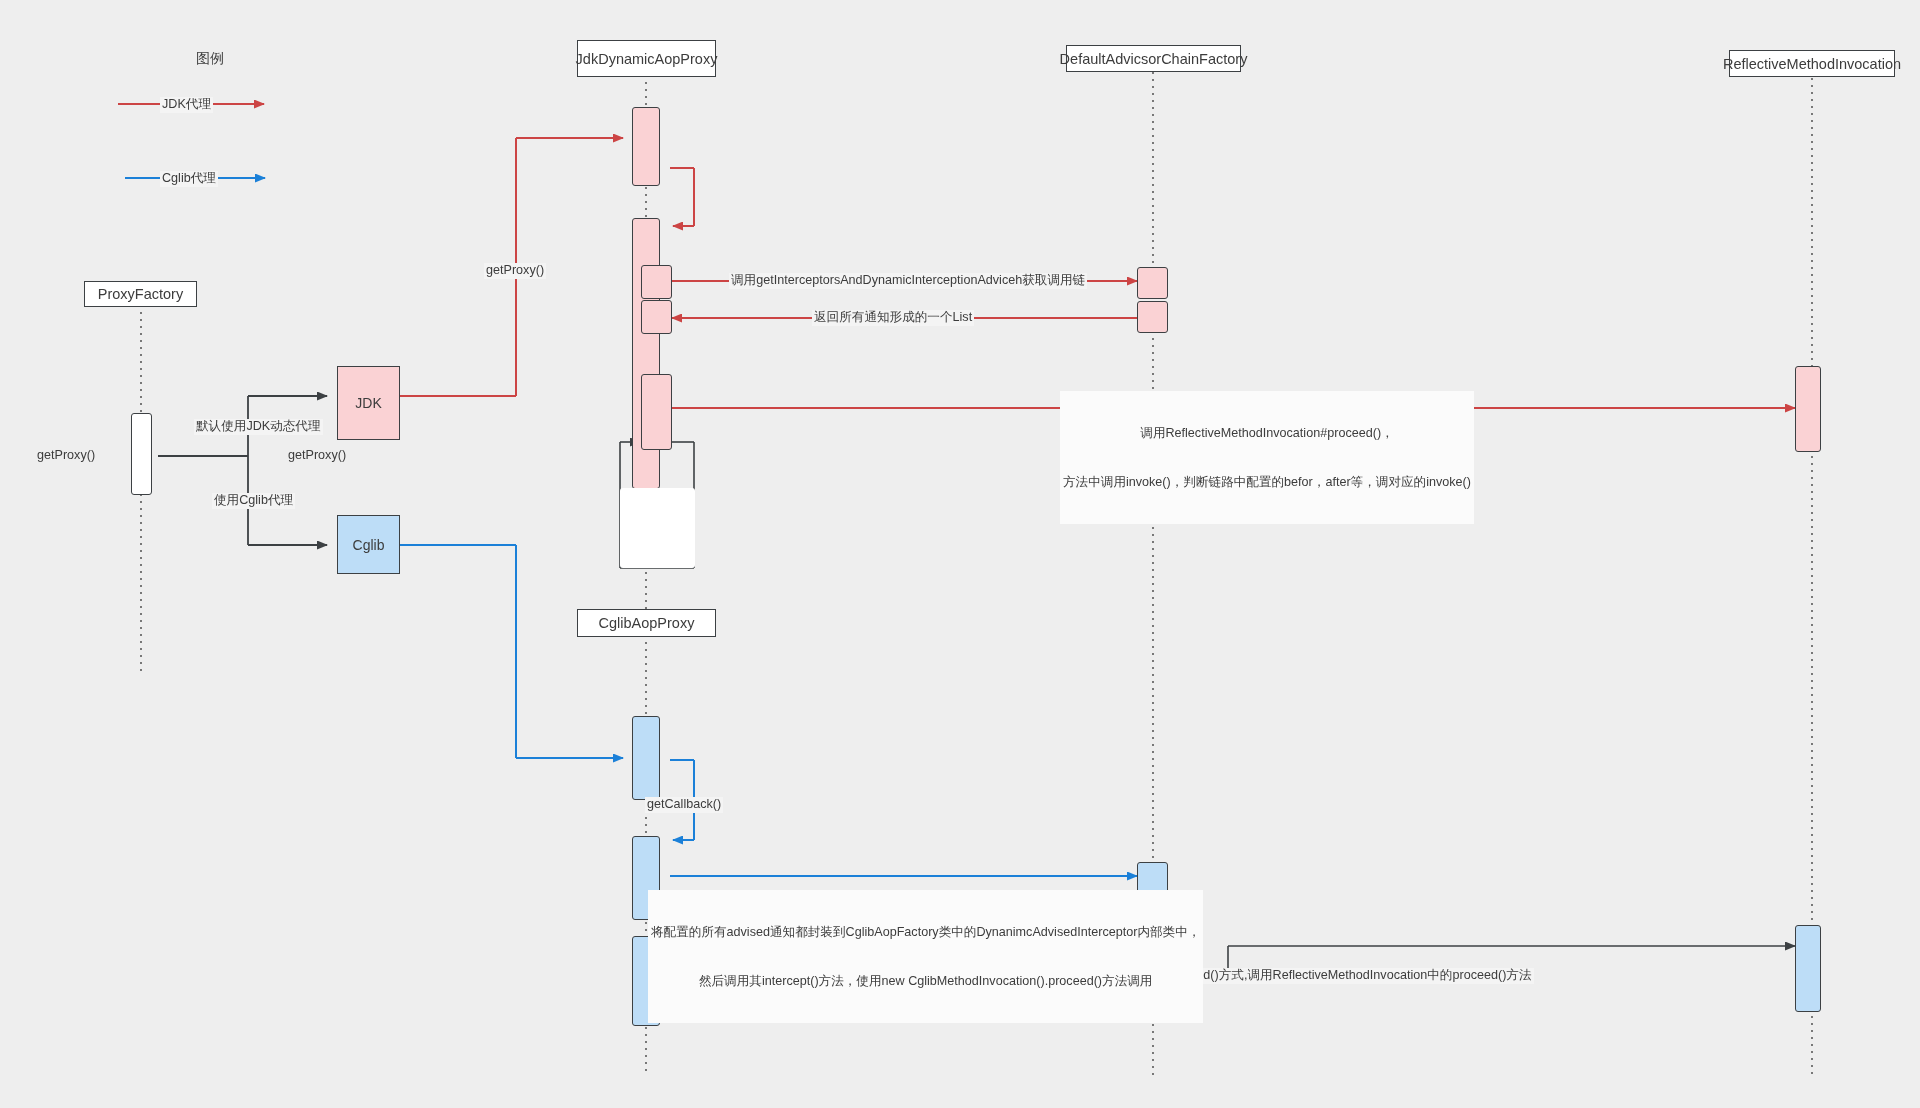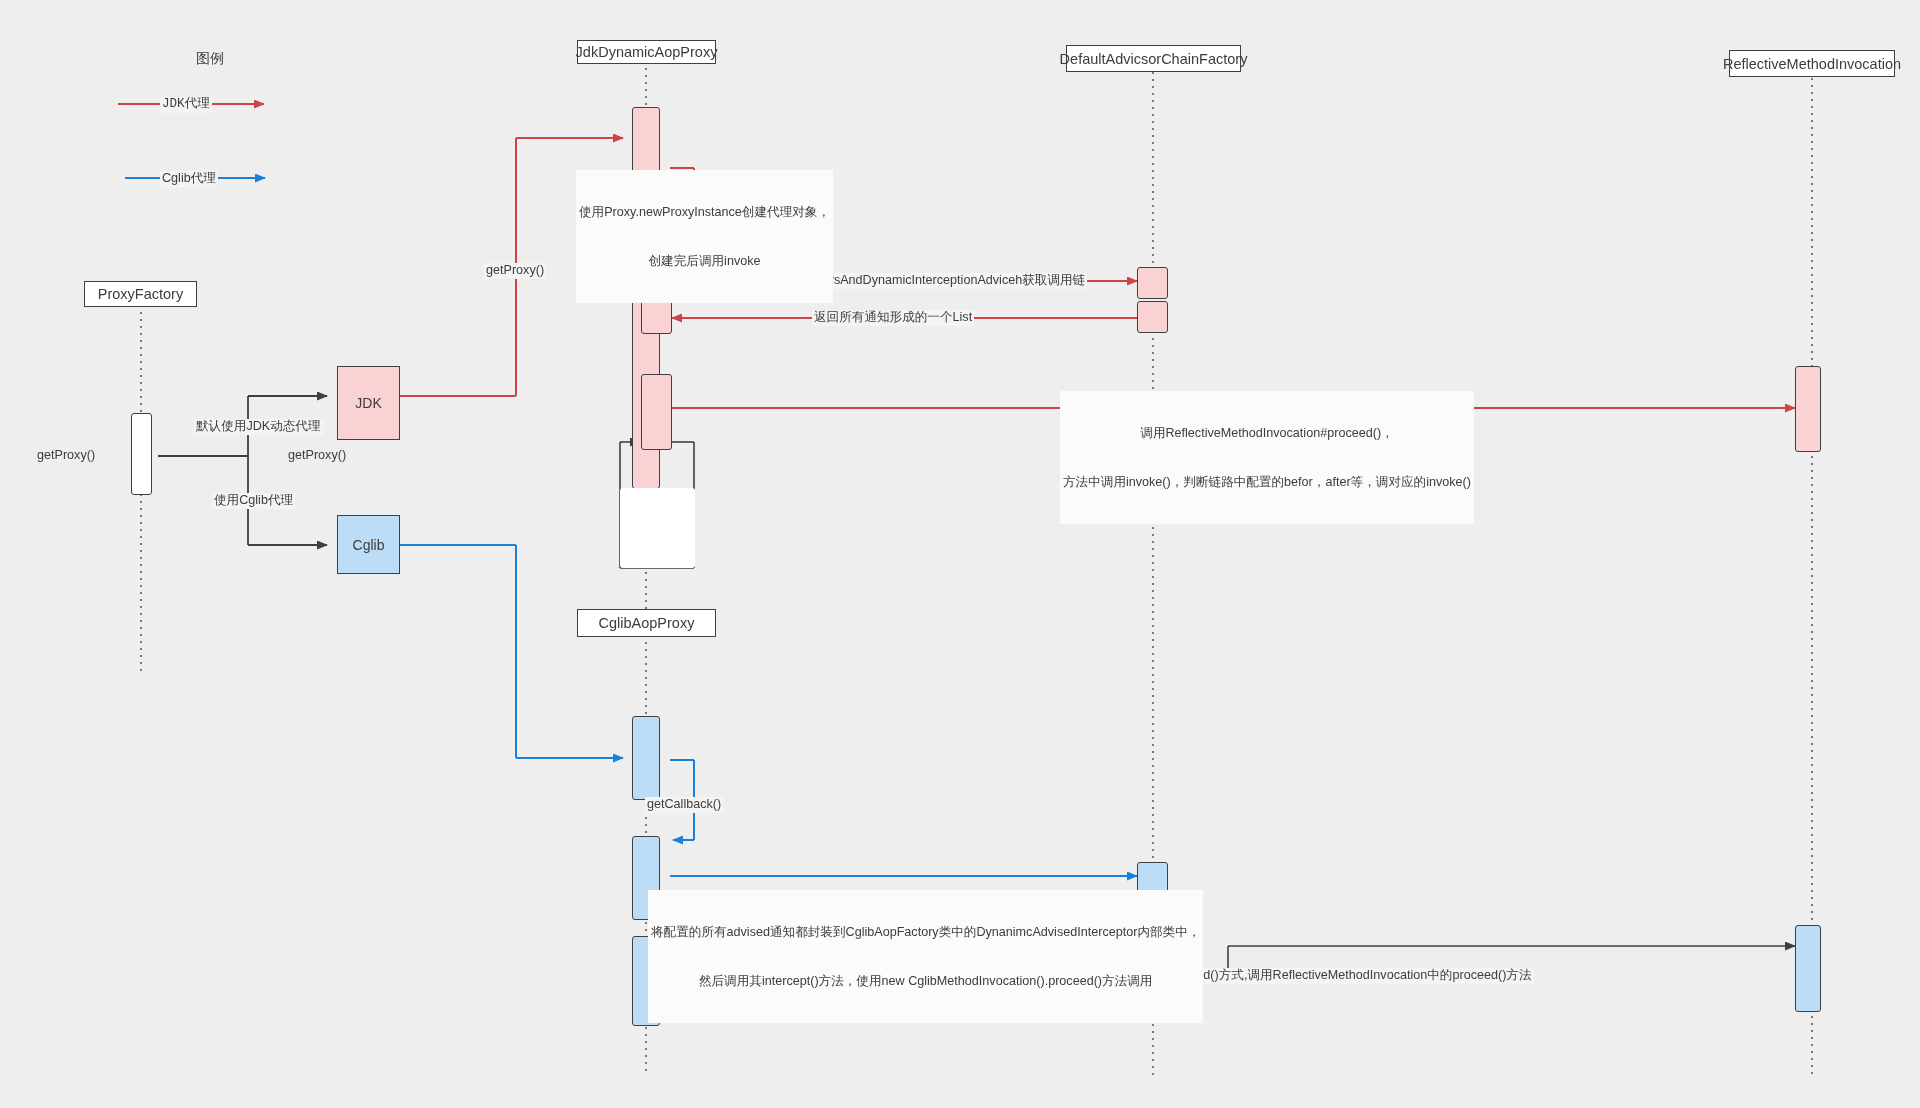--- a/index.html
+++ b/index.html
@@ -165,26 +165,26 @@
     </g>
 
     <g stroke="#3c4043" stroke-width="1.6" fill="none">
       <path d="M670,976 L1228,976"></path>
       <path d="M1228,976 L1228,946"></path>
       <path d="M1228,946 L1795,946" marker-end="url(#ar-dark)"></path>
     </g>
   </svg>
 
   <div class="legend-title" style="left:196px;top:50px;">图例</div>
-  <div class="lbl" style="left:160px;top:97px;font-family:Liberation Mono, monospace;">JDK代理</div>
+  <div class="lbl" style="left:160px;top:97px;">JDK代理</div>
   <div class="lbl" style="left:160px;top:171px;">Cglib代理</div>
 
   <div class="lifeline-head" style="left:84px;top:281px;width:113px;height:26px;">ProxyFactory</div>
 
-  <div class="lifeline-head" style="left:577px;top:40px;width:139px;height:24px;">JdkDynamicAopProxy</div>
+  <div class="lifeline-head" style="left:577px;top:40px;width:139px;height:37px;">JdkDynamicAopProxy</div>
 
   <div class="lifeline-head" style="left:1066px;top:45px;width:175px;height:27px;">DefaultAdvicsorChainFactory</div>
 
   <div class="lifeline-head" style="left:1729px;top:50px;width:166px;height:27px;">ReflectiveMethodInvocation</div>
 
   <div class="lifeline-head" style="left:577px;top:609px;width:139px;height:28px;">CglibAopProxy</div>
 
   <div class="act plain" style="left:131px;top:413px;width:21px;height:82px;"></div>
 
   <div class="act jdk" style="left:632px;top:107px;width:28px;height:79px;"></div>
@@ -223,24 +223,20 @@
   <div class="lbl" style="left:484px;top:263px;">getProxy()</div>
 
   <div class="lbl" style="left:729px;top:273px;">调用getInterceptorsAndDynamicInterceptionAdviceh获取调用链</div>
 
   <div class="lbl" style="left:812px;top:310px;">返回所有通知形成的一个List</div>
 
   <div class="lbl" style="left:645px;top:797px;">getCallback()</div>
 
   <div class="lbl" style="left:971px;top:968px;">使用new CglibMethodInvocation().proceed()方式,调用ReflectiveMethodInvocation中的proceed()方法</div>
 
-  <div class="note" style="left:576px;top:170px;">
-    <div>使用Proxy.newProxyInstance创建代理对象，</div>
-    <div>创建完后调用invoke</div>
-  </div>
 
   <div class="note" style="left:1060px;top:391px;">
     <div>调用ReflectiveMethodInvocation#proceed()，</div>
     <div>方法中调用invoke()，判断链路中配置的befor，after等，调对应的invoke()</div>
   </div>
 
   <div class="note" style="left:648px;top:890px;">
     <div>将配置的所有advised通知都封装到CglibAopFactory类中的DynanimcAdvisedInterceptor内部类中，</div>
     <div>然后调用其intercept()方法，使用new CglibMethodInvocation().proceed()方法调用</div>
   </div>

